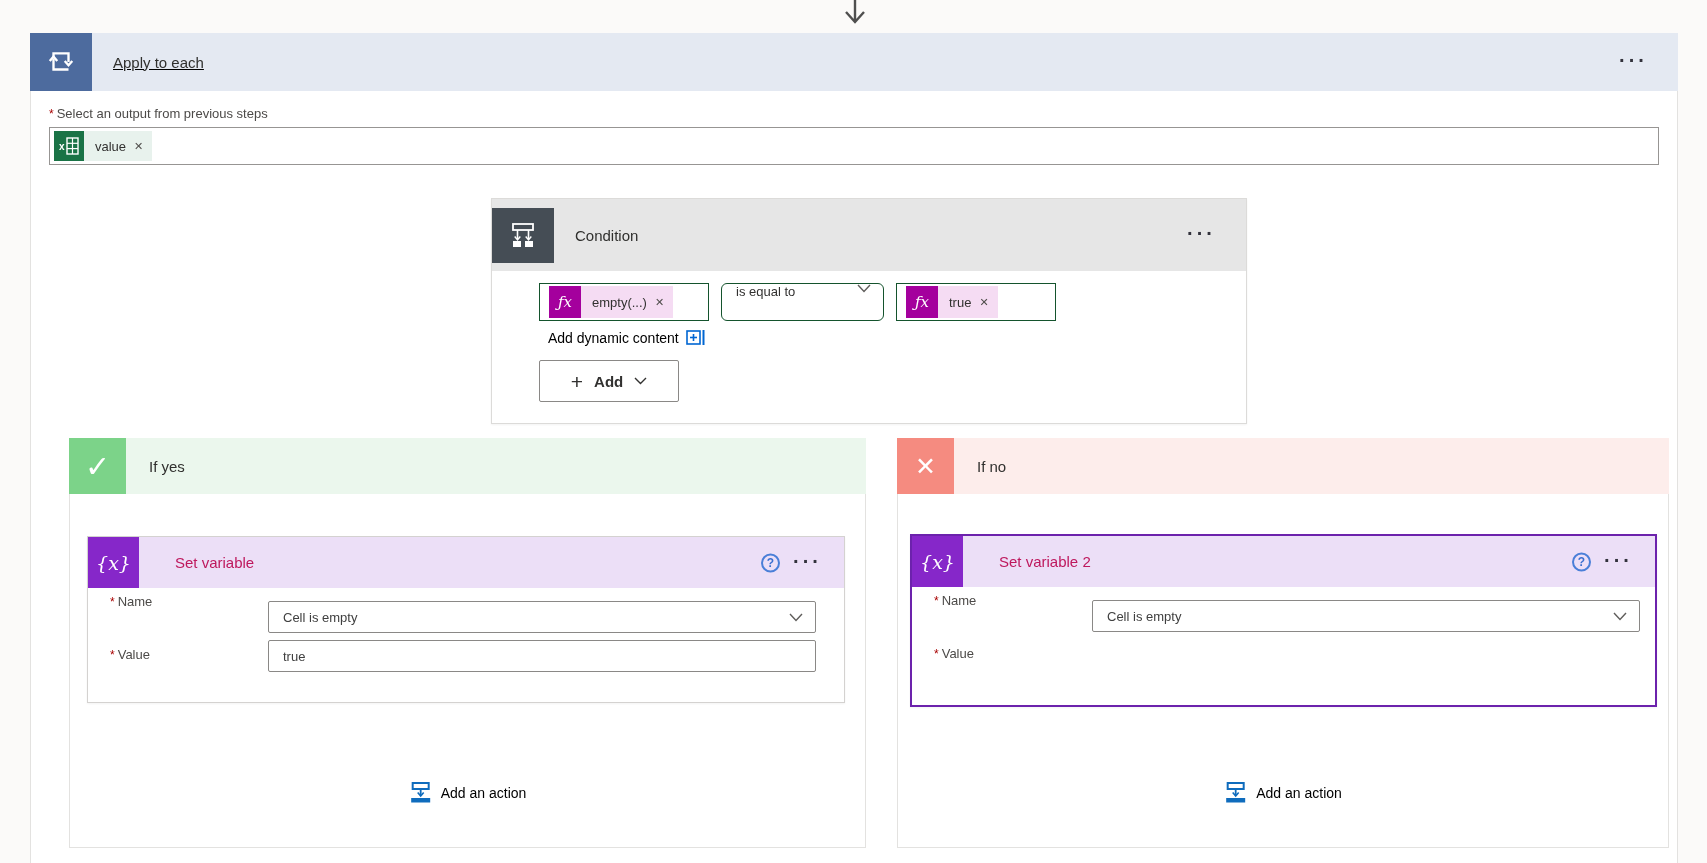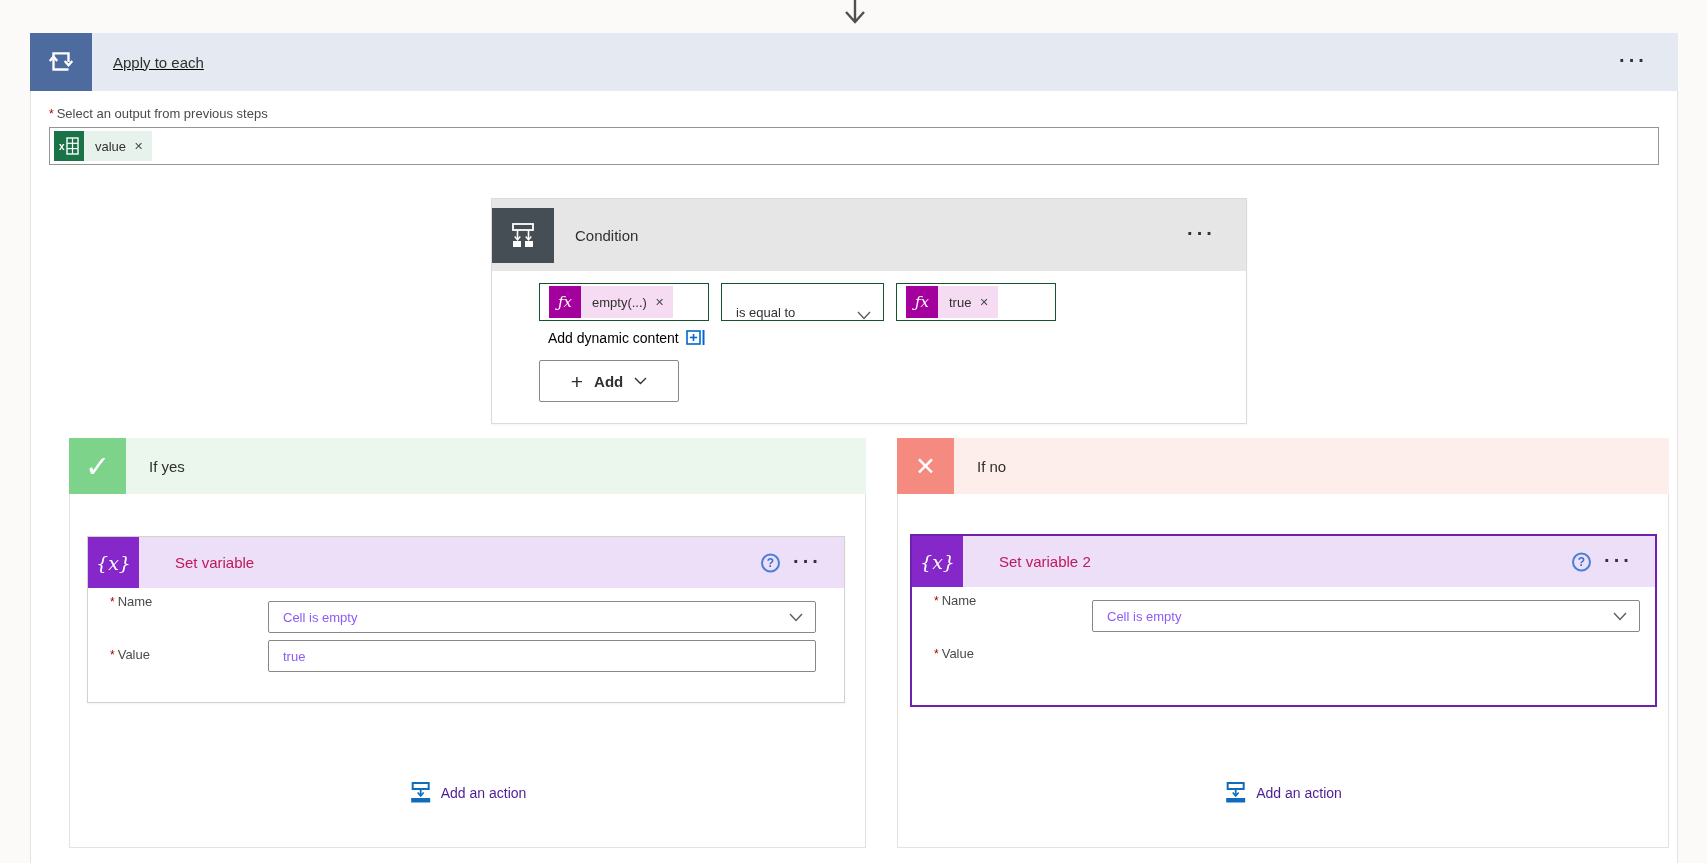--- a/index.html
+++ b/index.html
@@ -35,23 +35,23 @@
   
   .condition-card { position:absolute; left:460px; top:164px; width:756px; height:226px;
                     background:#fff; border:1px solid #dcdbd9; box-shadow:0 1px 2px rgba(0,0,0,.05); }
   .cond-header { position:absolute; left:0; top:0; right:0; height:72px; background:#e6e6e6;
                  display:flex; align-items:center; cursor:pointer; }
   .cond-icon { width:62px; height:55px; background:#454d55; display:flex;
                align-items:center; justify-content:center; flex:none; }
 
   .cond-box { position:absolute; top:84px; height:38px; background:#fff; border:1px solid #14532d; }
   .cond-box1 { left:47px; width:170px; }
-  .cond-op   { left:229px; width:163px; display:flex; align-items:flex-end;
+  .cond-op   { left:229px; width:163px; display:flex; align-items:flex-start;
                justify-content:space-between; padding:0 12px 0 14px; font-size:13px;
-               color:#323130; cursor:pointer; }
+               color:#323130; cursor:pointer;border-radius:6px; }
   .cond-box3 { left:404px; width:160px; }
   .fx-token { display:flex; align-items:center; height:32px; margin:2px 0 0 9px;
               background:#f5dcf3; cursor:pointer; width:max-content; }
   .fx-icon { width:32px; height:32px; background:#a4009d; color:#fff; display:flex;
              align-items:center; justify-content:center; font-family:"DejaVu Serif",serif;
              font-style:italic; font-size:15px; flex:none; }
 
   .add-dyn { position:absolute; left:56px; top:131px; display:flex; align-items:center;
              gap:7px; color:#000000; font-size:14px; cursor:pointer; text-decoration:none; }
   .add-btn { position:absolute; left:47px; top:161px; width:140px; height:42px;
@@ -88,26 +88,26 @@
   .sv-help { position:absolute; right:64px; top:50%; transform:translateY(-50%);
              width:19px; height:19px; border:2px solid #4a7fd8; border-radius:50%;
              color:#3a6fd0; font-size:12px; font-weight:bold; display:flex;
              align-items:center; justify-content:center; cursor:pointer; }
   .sv-more { right:16px; }
 
   .f-label { position:absolute; left:22px; font-size:13px; color:#4c4a48; }
   .f-input { position:absolute; left:180px; width:548px; height:32px; background:#fff;
              border:1px solid #8a8886; border-radius:2px; display:flex; align-items:center;
              justify-content:space-between; padding:0 12px 0 14px; font-size:13px;
-             color:#8b5cf6; cursor:pointer; }
+             color:#404040; cursor:pointer; }
   .row1-l { top:57px; } .row1-i { top:64px; }
   .row2-l { top:110px; } .row2-i { top:103px; }
 
   .add-action { position:absolute; bottom:44px; left:50%; transform:translateX(-50%);
-                display:flex; align-items:center; gap:9px; color:#4c1d95; font-size:14px;
+                display:flex; align-items:center; gap:9px; color:#000000; font-size:14px;
                 cursor:pointer; text-decoration:none; white-space:nowrap;text-align:center; }
 
   svg { display:block; }
 </style>
 </head>
 <body>
 
 <div class="canvas">
 
   <svg class="connector" width="26" height="32" viewBox="0 0 26 32">

